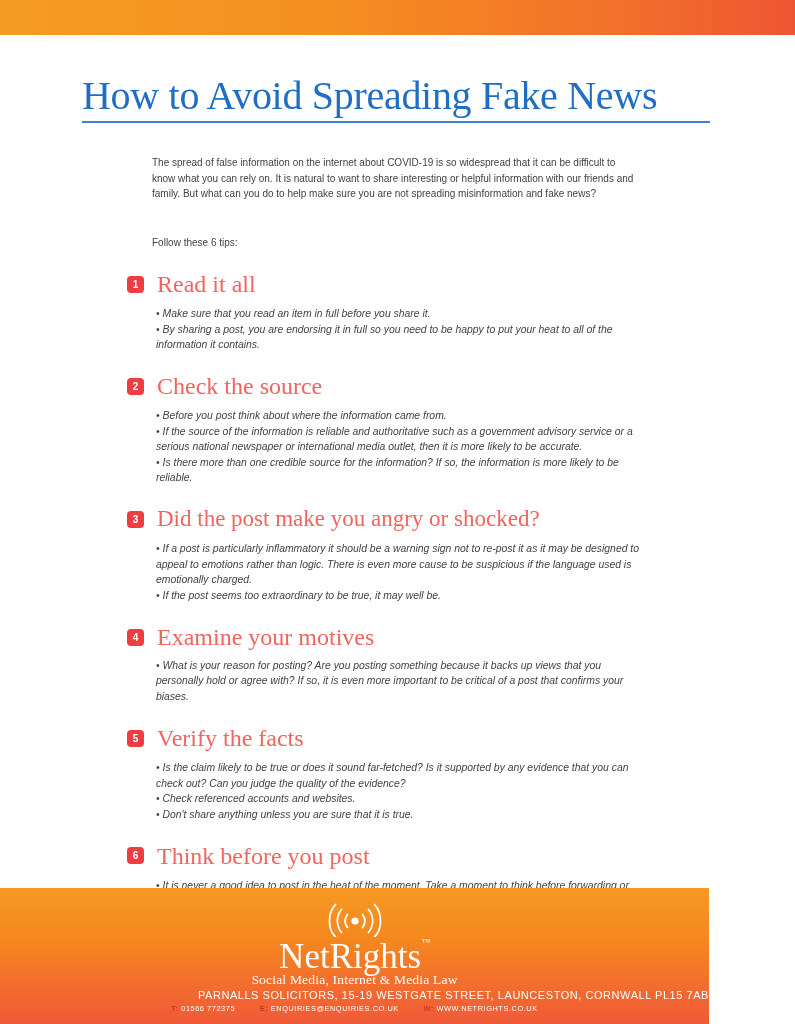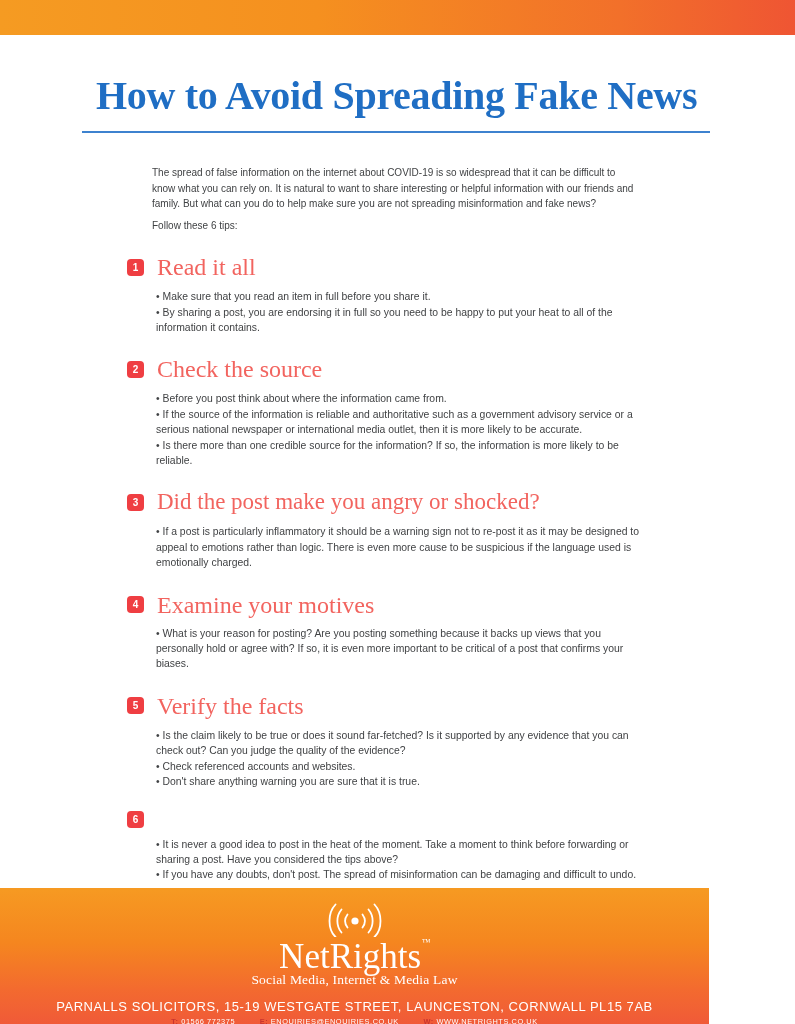--- a/index.html
+++ b/index.html
@@ -34,26 +34,26 @@
     height: 853px;
     box-sizing: border-box;
   }
 
   .title-wrap {
     margin: 40px 0 0 0;
     padding: 0 82px;
   }
   .doc-title {
     font-family: "Liberation Serif", serif;
-    font-weight: bold;
+    font-weight: normal;
     font-size: 40px;
     line-height: 1.06;
     color: #1f6ec4;
     letter-spacing: -0.3px;
-    margin: 14px;
+    margin: 0;
     white-space: nowrap;
   }
   .title-rule {
     margin-top: 4px;
     height: 2px;
     width: 628px;
     background: #3d82cf;
   }
 
   .content {
@@ -64,21 +64,21 @@
     font-size: 10px;
     line-height: 15.2px;
     color: #404244;
     margin-top: 32px;
     max-width: 482px;
   }
   .intro p {
     margin: 0;
   }
   .intro .follow {
-    margin-top: 7px;
+    margin-top: 34px;
   }
 
   
   .tip {
     margin-top: 21px;
   }
   .tip-head {
     display: flex;
     align-items: center;
     margin-left: -25px;
@@ -107,20 +107,21 @@
   .tip-body {
     font-size: 10.4px;
     line-height: 15.4px;
     color: #404244;
     margin-top: 9px;
     margin-left: 4px;
   }
   .tip-body .bullet {
     margin: 0;
     text-indent: 0;
+    font-style: italic;
   }
   .tip-body .bullet::before {
     content: "• ";
   }
 
   .tip-2 .tip-body { max-width: 500px; }
   .tip-3 .tip-body { max-width: 515px; }
   .tip-4 .tip-body { max-width: 515px; margin-top: 8px; }
   .tip-5 .tip-body { max-width: 500px; }
   .tip-6 .tip-body { max-width: 503px; }
@@ -164,24 +165,25 @@
   }
   .logo-tagline {
     font-family: "Liberation Serif", serif;
     font-size: 13.5px;
     line-height: 16px;
     color: #ffffff;
     margin-top: -3px;
     letter-spacing: 0.2px;
   }
   .addr-line {
-    font-size: 13px;
+    font-size: 11px;
     letter-spacing: 0.55px;
     color: #ffffff;
-    margin-top: 11px;
+    margin-top: 1px;
+    text-align: right;
   }
   .contact-line {
     font-size: 7.4px;
     letter-spacing: 0.55px;
     color: #ffffff;
     margin-top: 3px;
   }
   .contact-line .seg {
     display: inline-block;
     margin: 0 11px;
@@ -233,20 +235,21 @@
       </div>
     </div>
 
     <div class="tip tip-3">
       <div class="tip-head">
         <div class="tip-badge">3</div>
         <div class="tip-title">Did the post make you angry or shocked?</div>
       </div>
       <div class="tip-body">
         <p class="bullet">If a post is particularly inflammatory it should be a warning sign not to re-post it as it may be designed to appeal to emotions rather than logic. There is even more cause to be suspicious if the language used is emotionally charged.</p>
+        <p class="bullet">If the post seems too extraordinary to be true, it may well be.</p>
       </div>
     </div>
 
     <div class="tip tip-4">
       <div class="tip-head">
         <div class="tip-badge">4</div>
         <div class="tip-title">Examine your motives</div>
       </div>
       <div class="tip-body">
         <p class="bullet">What is your reason for posting? Are you posting something because it backs up views that you personally hold or agree with? If so, it is even more important to be critical of a post that confirms your biases.</p>
@@ -254,27 +257,28 @@
     </div>
 
     <div class="tip tip-5">
       <div class="tip-head">
         <div class="tip-badge">5</div>
         <div class="tip-title">Verify the facts</div>
       </div>
       <div class="tip-body">
         <p class="bullet">Is the claim likely to be true or does it sound far-fetched? Is it supported by any evidence that you can check out? Can you judge the quality of the evidence?</p>
         <p class="bullet">Check referenced accounts and websites.</p>
-        <p class="bullet">Don't share anything warning you are sure that it is true.</p>
+        <p class="bullet">Don't share anything unless you are sure that it is true.</p>
       </div>
     </div>
 
     <div class="tip tip-6">
       <div class="tip-head">
         <div class="tip-badge">6</div>
+        <div class="tip-title">Think before you post</div>
       </div>
       <div class="tip-body">
         <p class="bullet">It is never a good idea to post in the heat of the moment. Take a moment to think before forwarding or sharing a post. Have you considered the tips above?</p>
         <p class="bullet">If you have any doubts, don't post.  The spread of misinformation can be damaging and difficult to undo.</p>
       </div>
     </div>
 
   </div>
 </div>
 

